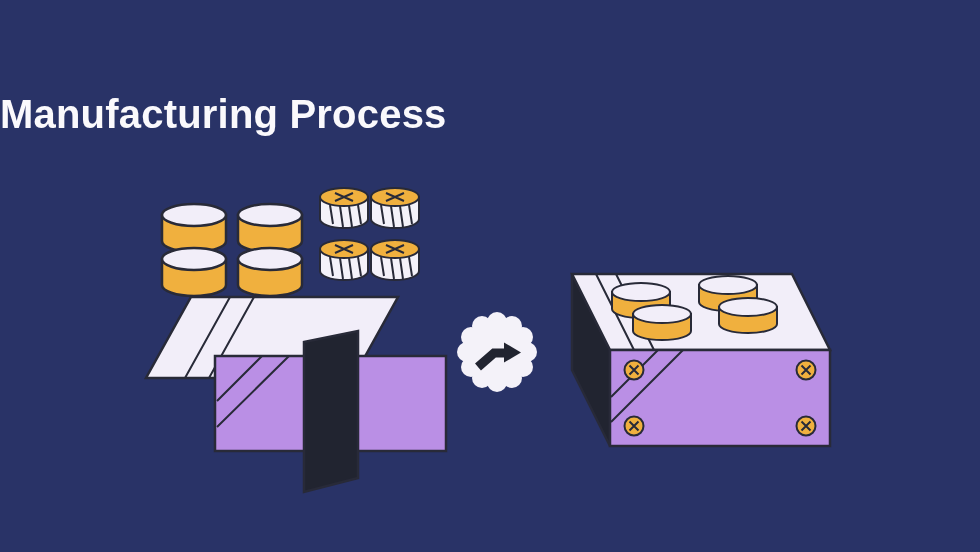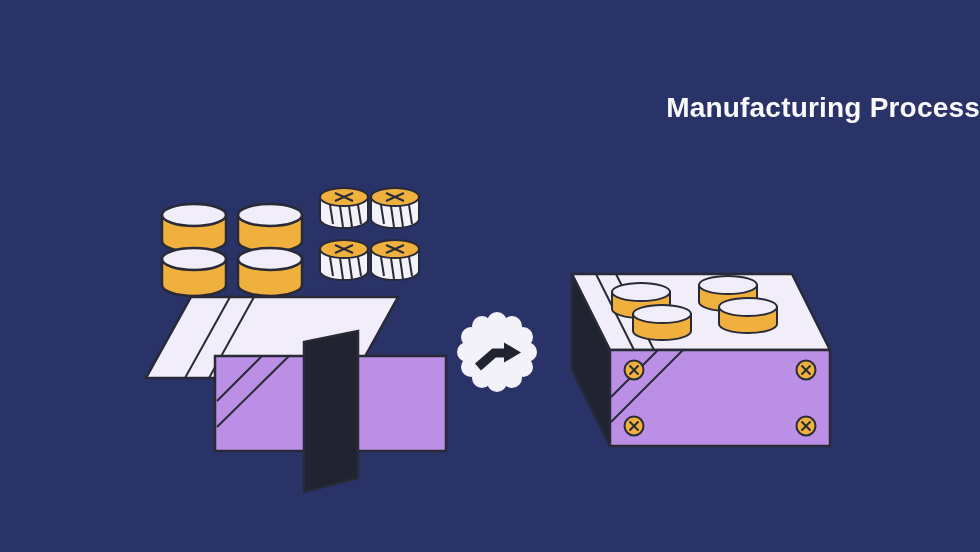--- a/index.html
+++ b/index.html
@@ -16,23 +16,23 @@
   html,body{width:980px;height:552px;overflow:hidden;}
   body{
     background:var(--background);
     font-family:"Liberation Sans","DejaVu Sans",sans-serif;
     position:relative;
   }
   .canvas{position:absolute;inset:0;width:980px;height:552px;}
   .page-title{
     position:absolute;
     top:92px;left:0;width:100%;
-    text-align:right;
+    text-align:left;
     color:var(--title-text);
-    font-size:28px;
+    font-size:40px;
     font-weight:800;
     letter-spacing:.2px;
   }
   svg{position:absolute;inset:0;display:block;}
   .fill-yellow{fill:var(--yellow);}
   .fill-purple{fill:var(--purple);}
   .fill-lavender{fill:var(--lavender);}
   .fill-black{fill:var(--black-part);}
   .fill-badge{fill:var(--badge-white);}
   .stroke-ink{stroke:var(--outline);stroke-width:2.5;}

